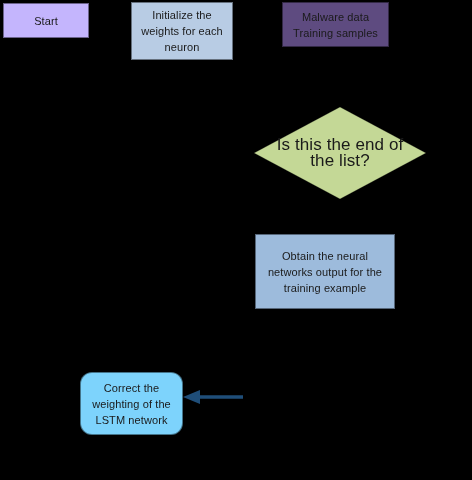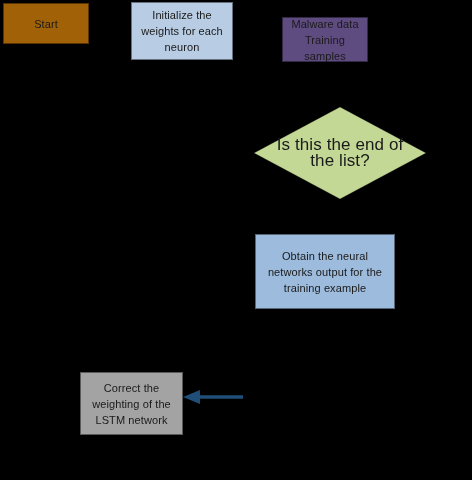--- a/index.html
+++ b/index.html
@@ -60,38 +60,38 @@
   .arrow {
     position: absolute;
   }
   .arrow svg { display: block; }
 </style>
 </head>
 <body style="background: rgb(0, 0, 0);">
 
 <div id="canvas" style="background: rgb(0, 0, 0);">
 
-  <div class="node rect" style="left: 3px; top: 3px; width: 86px; height: 41px; background: #a16207;">Start</div>
+  <div class="node rect" style="left: 3px; top: 3px; width: 86px; height: 35px; background: #c4b5fd;">Start</div>
 
   <div class="node rect" style="left: 131px; top: 2px; width: 102px; height: 58px; background: rgb(184, 204, 228);">Initialize the weights for each neuron</div>
 
-  <div class="node rect" style="left: 282px; top: 17px; width: 86px; height: 45px; background: rgb(94, 75, 128); color: rgb(26, 26, 26);">Malware data Training samples</div>
+  <div class="node rect" style="left: 282px; top: 2px; width: 107px; height: 45px; background: rgb(94, 75, 128); color: rgb(26, 26, 26);">Malware data Training samples</div>
 
 
   <div class="diamond-wrap" style="left: 254px; top: 107px; width: 172px; height: 92px;">
     <svg viewBox="0 0 172 92" preserveAspectRatio="none">
       <polygon points="86,0 172,46 86,92 0,46" fill="#C4D896" stroke="rgba(0,0,0,0.25)" stroke-width="1"></polygon>
     </svg>
     <div class="diamond-label">Is this the end of the list?</div>
   </div>
 
   <div class="node rect" style="left: 255px; top: 234px; width: 140px; height: 75px; background: rgb(157, 187, 220);">Obtain the neural networks output for the training example</div>
 
 
-  <div class="node rect" style="left: 80px; top: 372px; width: 103px; height: 63px; background: #a3a3a3;">Correct the weighting of the LSTM network</div>
+  <div class="node rect" style="left: 80px; top: 372px; width: 103px; height: 63px; background: #7dd3fc; border-radius: 12px;">Correct the weighting of the LSTM network</div>
 
   <div class="arrow" style="left: 183px; top: 389px; width: 60px; height: 16px;">
     <svg viewBox="0 0 60 16" width="60" height="16">
       <line x1="60" y1="8" x2="16" y2="8" stroke="#1F4E79" stroke-width="3.5"></line>
       <polygon points="0,8 17,1 17,15" fill="#1F4E79"></polygon>
     </svg>
   </div>
 
 </div>
 

